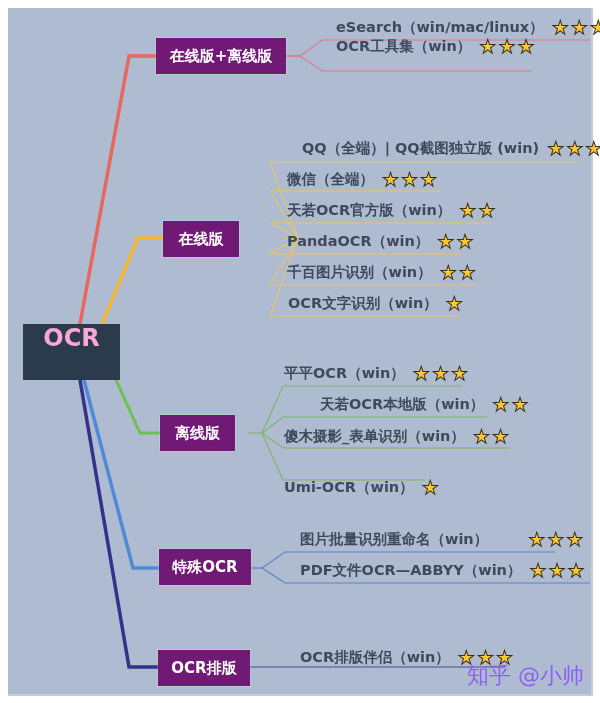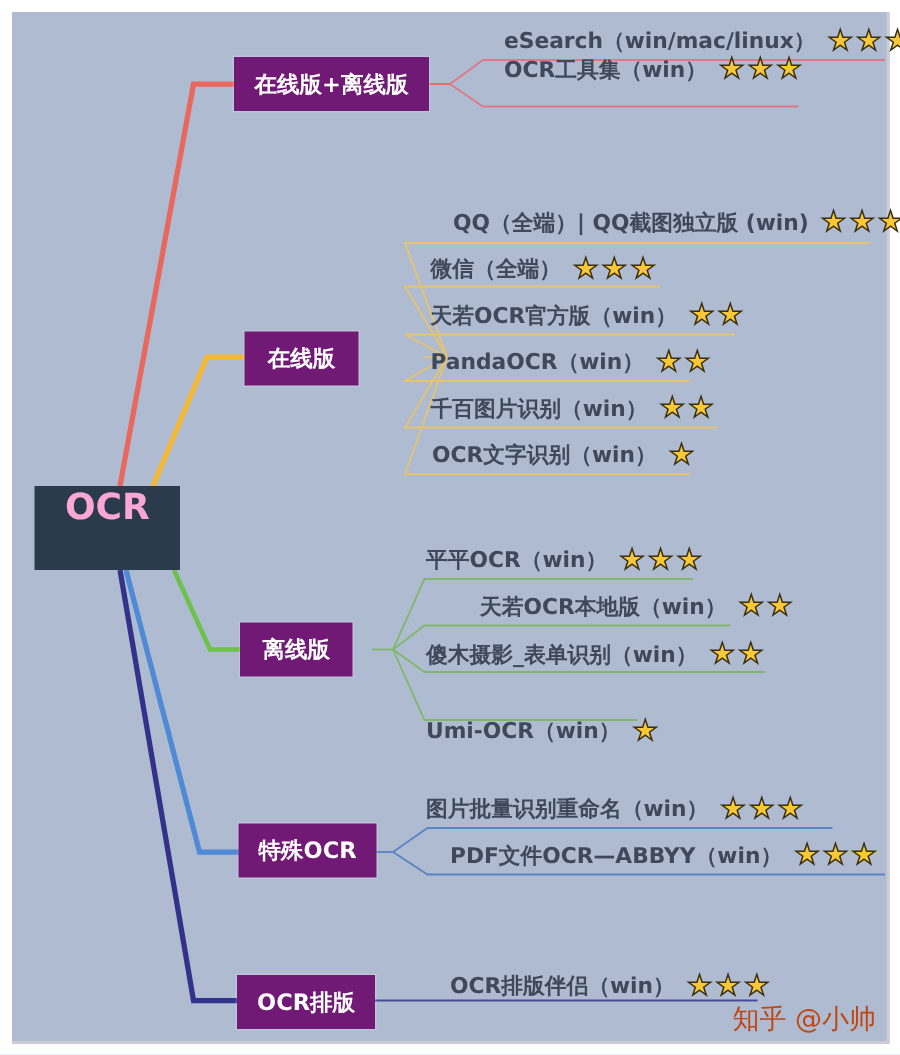--- a/index.html
+++ b/index.html
@@ -12,22 +12,22 @@
           background:#2b3a4c; color:#f9a8d4; font-weight:bold; font-size:24px;
           display:flex; align-items:flex-start; justify-content:center; }
   .branch { position:absolute; height:36px; background:#701a75; color:#fff;
             font-weight:bold; font-size:15px; display:flex; align-items:center; justify-content:center;
             box-shadow:0 0 0 1px rgba(255,255,255,0.15); }
   .leaf { position:absolute; font-size:14.5px; color:#3e4a5c; white-space:nowrap;
           display:flex; align-items:flex-end; height:22px;font-weight:bold; }
   .stars { margin-left:8px; display:inline-flex; gap:2px; }
   .star { color:#f8c838; font-size:19px; line-height:19px;
           -webkit-text-stroke:1px #3a2e10; }
-  .watermark { position:absolute; right:16px; bottom:12px; color:#c2410c;
-               font-size:18px; opacity:0.95; }
+  .watermark { position:absolute; right:16px; bottom:12px; color:#8b5cf6;
+               font-size:22px; opacity:0.95; }
 </style>
 </head>
 <body>
 
 <div class="canvas"></div>
 
 <svg class="lines" viewBox="0 0 600 703">
 
   <polyline points="80,324 129,56 156,56" fill="none" stroke="#e9675e" stroke-width="3.5"></polyline>
   <polyline points="102,324 138,238 163,238" fill="none" stroke="#f4b731" stroke-width="3.5"></polyline>
@@ -169,21 +169,21 @@
       <span class="star">★</span>
     </span>
 </div>
 <div class="leaf" style="left:284px;top:455px;margin-top:20px;">
   <span>Umi-OCR（win）</span>
   <span class="stars">
       <span class="star">★</span>
     </span>
 </div>
 
-<div class="leaf" style="left:284px;top:527px;">
+<div class="leaf" style="left:300px;top:527px;gap:32px;">
   <span>图片批量识别重命名（win）</span>
   <span class="stars">
       <span class="star">★</span>
       <span class="star">★</span>
       <span class="star">★</span>
     </span>
 </div>
 <div class="leaf" style="left:300px;top:558px;">
   <span>PDF文件OCR—ABBYY（win）</span>
   <span class="stars">

